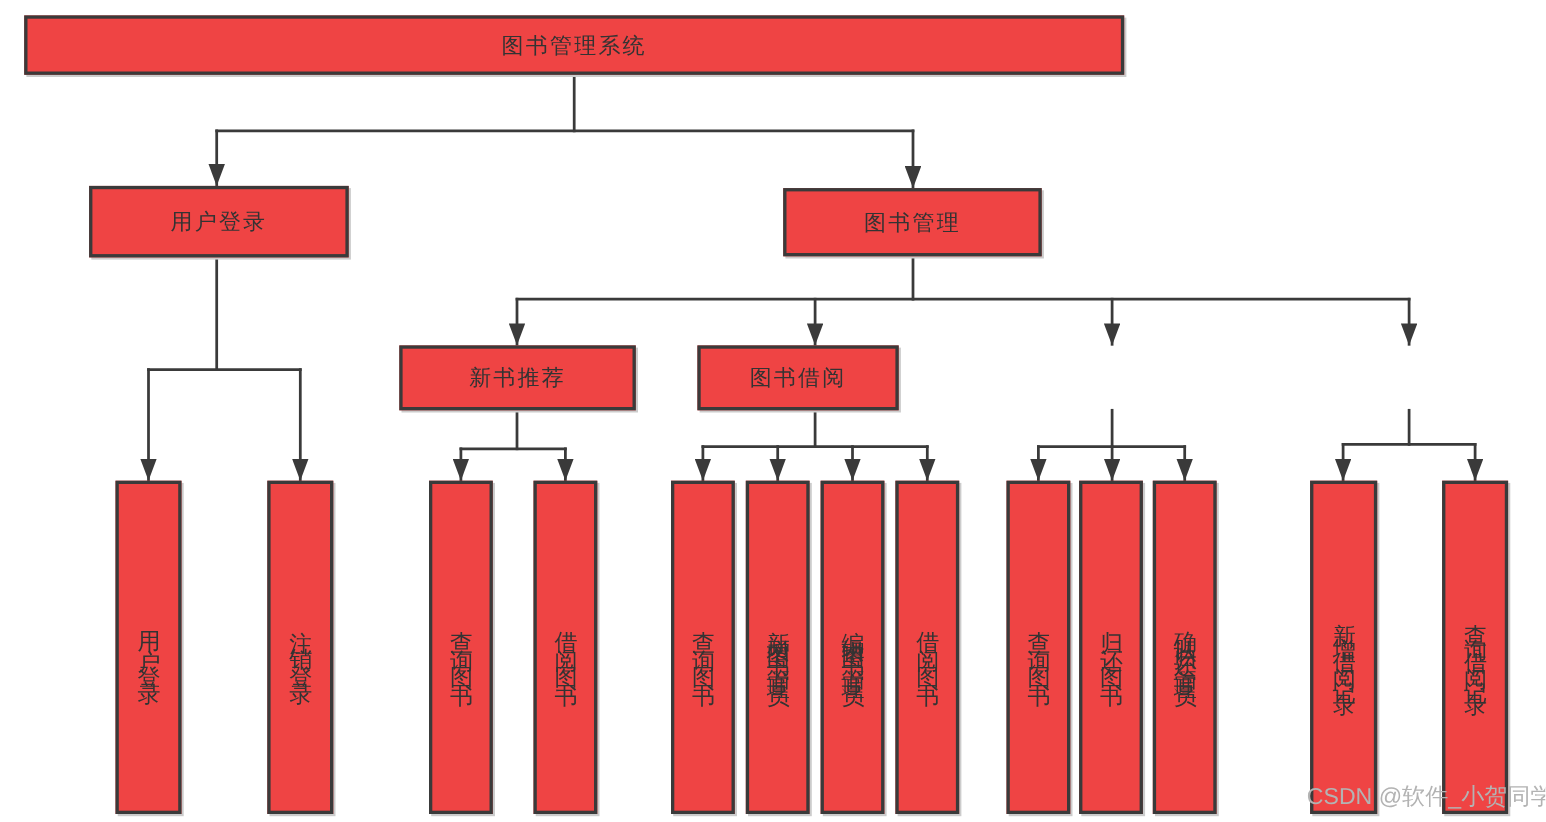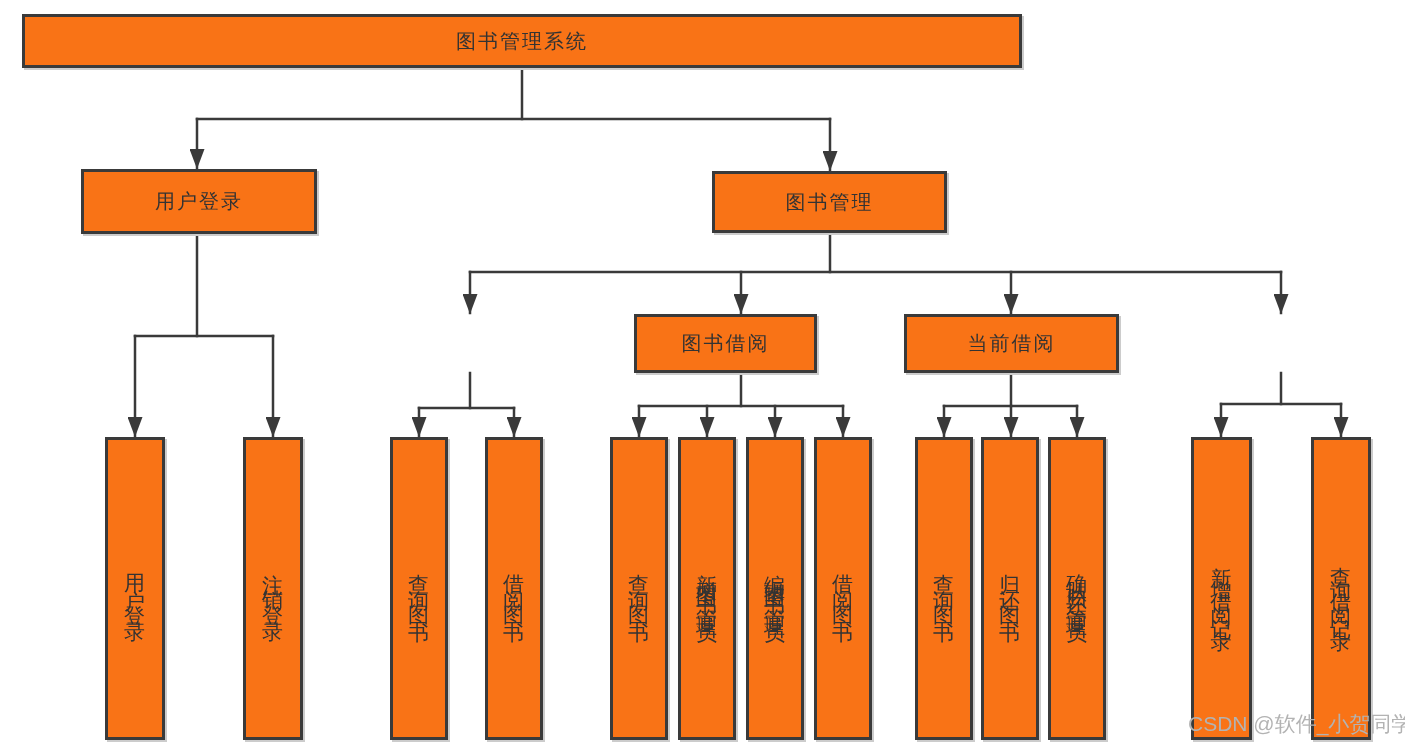--- a/index.html
+++ b/index.html
@@ -20,21 +20,21 @@
     left: 0;
     top: 0;
     width: 1405px;
     height: 747px;
     z-index: 1;
   }
   .box {
     position: absolute;
     box-sizing: border-box;
     border: 3px solid #3a3a3a;
-    background: #f97316;
+    background: #ef4444;
     display: flex;
     align-items: center;
     justify-content: center;
     color: #333333;
     z-index: 2;
     box-shadow: 2px 2px 0 #cccccc;
   }
   .hbox {
     font-size: 20px;
     letter-spacing: 2px;
@@ -141,22 +141,22 @@
       <path d="M1221 404 V436" marker-end="url(#arrow)"></path>
       <path d="M1341 404 V436" marker-end="url(#arrow)"></path>
     </g>
   </svg>
 
   <div class="box hbox" id="root-box">图书管理系统</div>
 
   <div class="box hbox" id="user-login-box">用户登录</div>
   <div class="box hbox" id="book-mgmt-box">图书管理</div>
 
+  <div class="box hbox" id="new-books-box">新书推荐</div>
   <div class="box hbox" id="book-borrow-box">图书借阅</div>
-  <div class="box hbox" id="cur-borrow-box">当前借阅</div>
 
   <div class="box leaf" id="leaf-g1-1">
     <span>用户登录</span>
   </div>
   <div class="box leaf" id="leaf-g1-2">
     <span>注销登录</span>
   </div>
 
   <div class="box leaf" id="leaf-g2-1">
     <span>查询图书</span>

